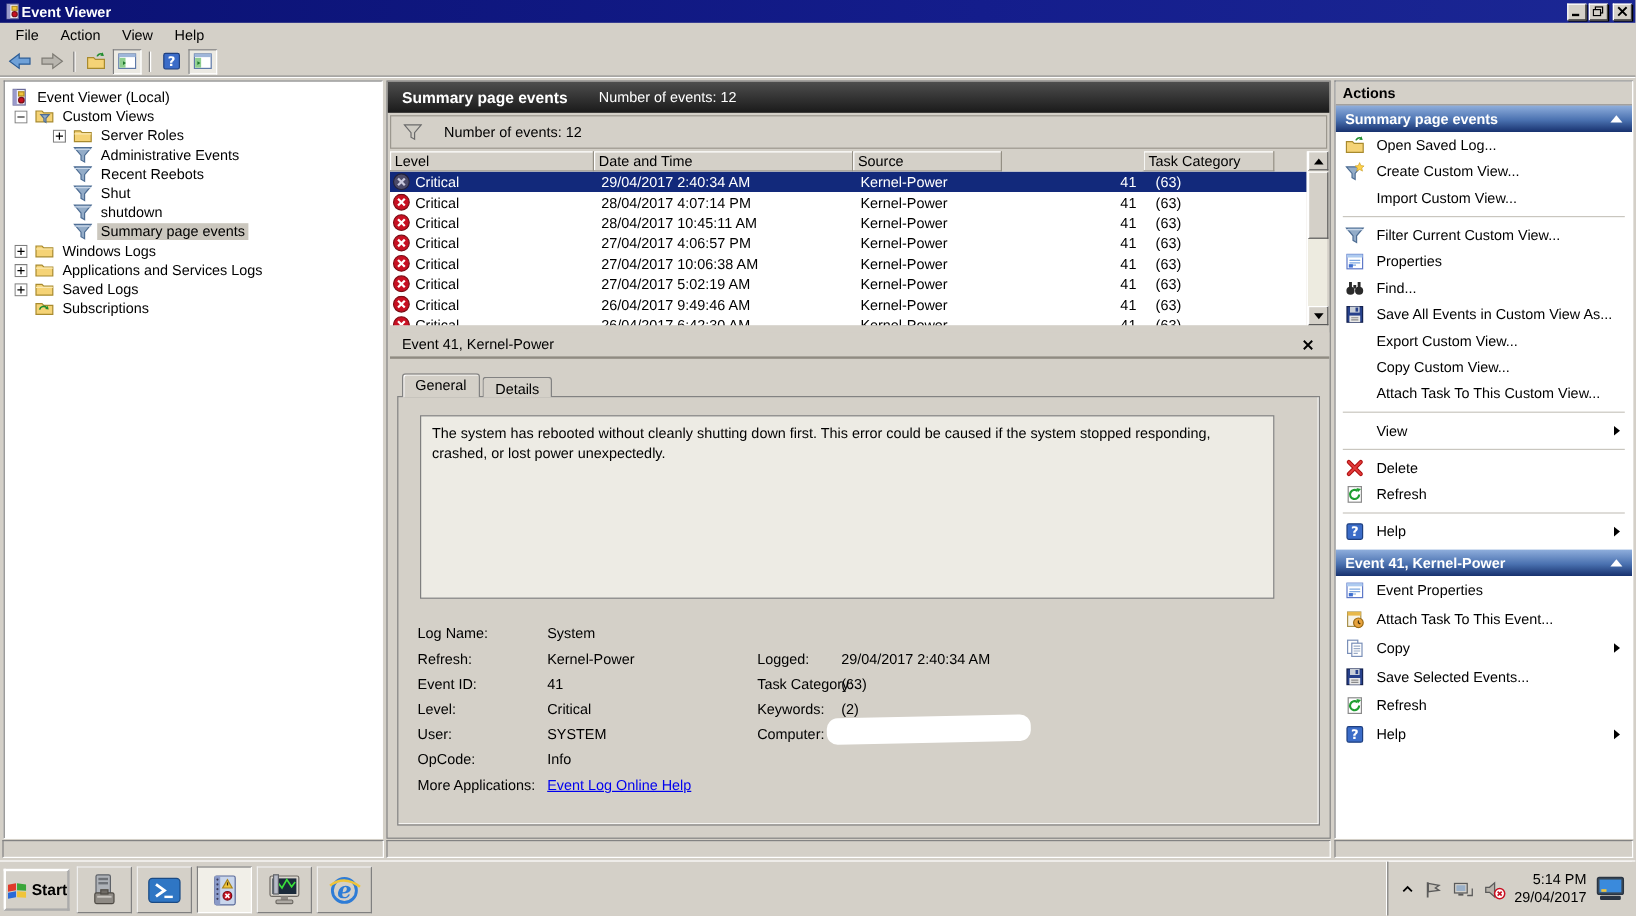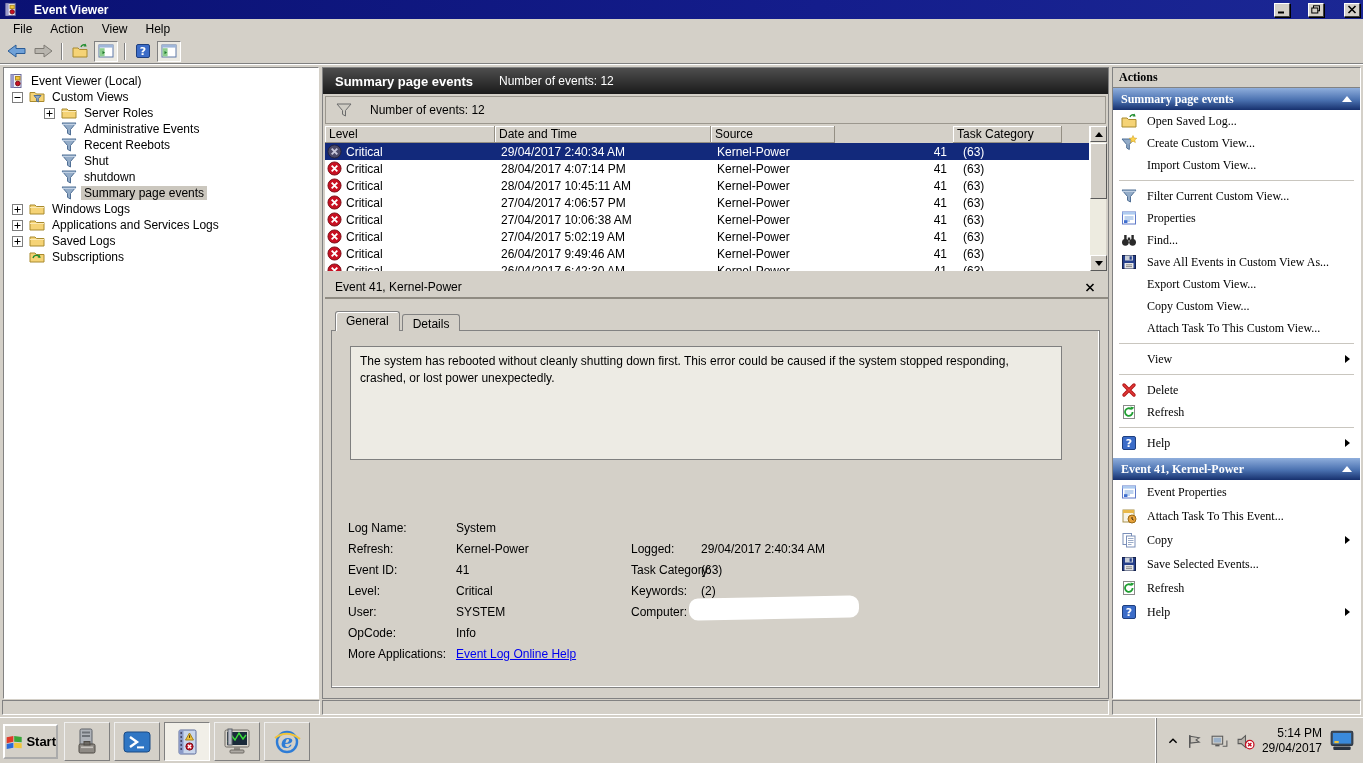--- a/index.html
+++ b/index.html
@@ -6,21 +6,21 @@
   html,body { margin:0; padding:0; }
   body {
     width:1363px; height:763px; position:relative; overflow:hidden;
     background:#D4D0C8; font-family:"Liberation Sans", sans-serif; font-size:12px; color:#000;
   }
   .abs { position:absolute; }
 
   
   .titlebar { left:0; top:0; width:1363px; height:19px;
     background:linear-gradient(90deg,#0A1173 0%,#141D8C 60%,#1B2794 100%);
-    display:flex; align-items:center; padding:0 3px; gap:16px; }
+    display:flex; align-items:center; padding:0 3px; gap:0; }
   .titlebar .ttl { color:#fff; font-weight:bold; font-size:12px; flex:1; }
   .winbtn { width:16px; height:14px; background:#D4D0C8; border:1px solid;
     border-color:#fff #404040 #404040 #fff; box-shadow:1px 1px 0 #000;
     display:flex; align-items:center; justify-content:center; }
   .winbtn + .winbtn { margin-left:2px; }
   .winbtn.close { margin-left:4px; }
 
   
   .menubar { left:0; top:19px; width:1079px; height:20px; display:flex; align-items:center; padding-left:4px; }
   .menu-item { padding:2px 9px; }
@@ -28,21 +28,21 @@
   .tb-btn { width:24px; height:21px; display:flex; align-items:center; justify-content:center; }
   .tb-btn.pressed { background:#ECEAE3; border:1px solid; border-color:#808080 #fff #fff #808080; }
   .tb-sep { width:1px; height:17px; background:#808080; box-shadow:1px 0 0 #fff; margin:0 4px; }
   .workline { left:0; top:63px; width:1363px; height:2px;
     border-top:1px solid #808080; border-bottom:1px solid #fff; }
 
   
   .pane { background:#fff; border:1px solid; border-color:#828282 #fff #fff #828282; }
   .tree-pane   { left:3px;    top:67px; width:316px; height:632px; padding-top:5px; overflow:hidden; }
   .main-pane   { left:322px;  top:67px; width:787px; height:632px; background:#D4D0C8; border:1px solid #828282; overflow:hidden; }
-  .actions-pane{ left:1112px; top:67px; width:249px; height:632px; overflow:hidden;font-family:Liberation Serif, serif; }
+  .actions-pane{ left:1112px; top:67px; width:249px; height:632px; overflow:hidden; }
 
   
   .ti { height:16px; display:flex; align-items:center; white-space:nowrap; }
   .ti .exp { width:11px; height:11px; margin-right:6px; flex:none; }
   .ti .ic16 { width:16px; height:16px; margin-right:4px; flex:none; }
   .ti .lbl { padding:0 3px; }
   .ti .lbl.selected { background:#CBC7BE; }
   .d0 { padding-left:4px; }
   .d1 { padding-left:8px; }  .d1.noexp { padding-left:25px; }
   .d2 { padding-left:28px;margin-left:12px; } .d2.noexp { padding-left:45px; }
@@ -88,21 +88,21 @@
     border-bottom:2px solid #8F8B82; display:flex; align-items:center; padding:0 10px; }
   .pv-header .pv-title { flex:1; }
   .pv-close { width:16px; height:16px; display:flex; align-items:center; justify-content:center; font-weight:bold; }
   .tabs { left:12px; top:243px; display:flex; align-items:flex-end; height:20px; z-index:3; }
   .tab { border:1px solid #828282; border-bottom:none; background:#D4D0C8;
     padding:2px 10px 3px; border-radius:3px 3px 0 0; position:relative; }
   .tab.active { height:20px; z-index:4; box-shadow:inset 1px 1px 0 #fff; }
   .tab.inactive { height:17px; margin-left:2px; z-index:2; }
   .panebox { left:8px; top:262px; width:769px; height:358px; background:#D4D0C8;
     border:1px solid #828282; box-shadow:inset -1px -1px 0 #fff; z-index:1; }
-  .descbox { position:absolute; left:18px; top:15px; width:712px; height:114px;
+  .descbox { position:absolute; left:18px; top:15px; width:712px; height:153px;
     background:#EDEBE4; border:1px solid #7F7F7F; padding:6px 9px; line-height:17px; overflow:hidden; }
   .fld { position:absolute; white-space:nowrap; }
   .link { color:#0000EE; text-decoration:underline; }
   .redaction { position:absolute; left:357px; top:266px; width:170px; height:22px;
     background:#fff; border-radius:9px; transform:rotate(-1.2deg); }
 
   
   .act-title { height:20px; background:#D4D0C8; border-bottom:1px solid #828282;
     display:flex; align-items:center; padding-left:6px; font-weight:bold; }
   .act-group-header { height:22px; color:#fff; font-weight:bold;

